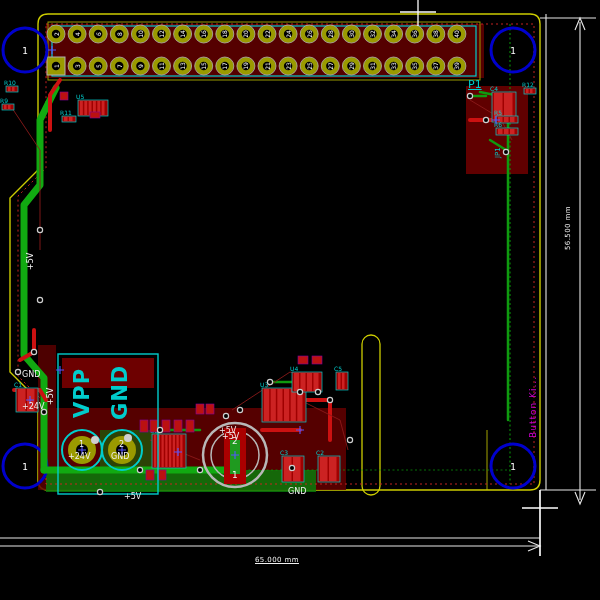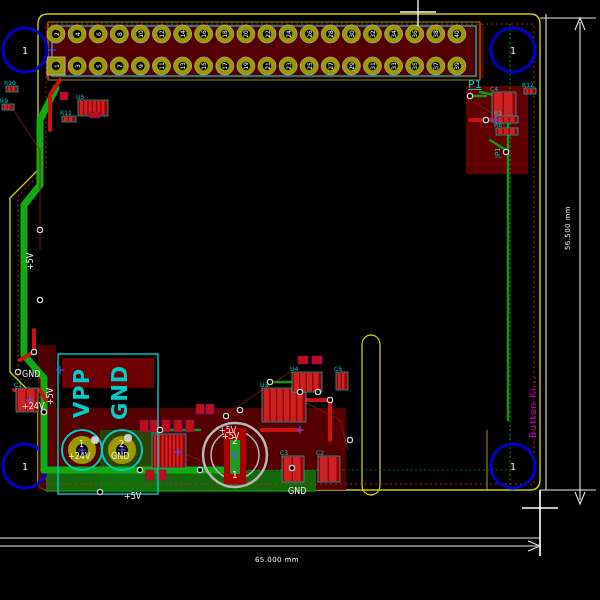--- a/index.html
+++ b/index.html
@@ -435,21 +435,21 @@
       <div class="lbl" style="left: 124px; top: 492px; color: rgb(240, 240, 240); font-size: 8px;">+5V</div>
       <div class="lbl" style="left: 222px; top: 432px; color: rgb(240, 240, 240); font-size: 8px;">+5V</div>
       <div class="lbl" style="left: 22px; top: 370px; color: rgb(240, 240, 240); font-size: 8px;">GND</div>
       <div class="lbl" style="left: 288px; top: 487px; color: rgb(240, 240, 240); font-size: 8px;">GND</div>
       <div class="lbl" style="left: 22px; top: 402px; color: rgb(240, 240, 240); font-size: 8px;">+24V</div>
     </div>
 
 <div class="lbl" style="left:564px;top:250px;transform:rotate(-90deg);transform-origin:left top;
             color:#f0f0f0;font-size:7px;letter-spacing:0.4px;">56.500 mm</div>
 
-<div class="lbl" style="left:255px;top:556px;color:#f0f0f0;font-size:7px;letter-spacing:0.4px;">65.000 mm</div>
+<div class="lbl" style="left:255px;top:556px;color:#f0f0f0;font-size:7px;letter-spacing:0.4px;text-decoration:underline;">65.000 mm</div>
 
 <div class="lbl" style="left:528px;top:438px;transform:rotate(-90deg);transform-origin:left top;
             color:#cc00cc;font-size:9px;letter-spacing:1px;">Button Ki...</div>
 
 <div class="lbl" style="left:70px;top:418px;transform:rotate(-90deg);transform-origin:left top;
             color:#00cccc;font-size:21px;font-weight:bold;letter-spacing:1px;">VPP</div>
 
 <div class="lbl" style="left:108px;top:420px;transform:rotate(-90deg);transform-origin:left top;
             color:#00cccc;font-size:21px;font-weight:bold;letter-spacing:1px;">GND</div>
 

